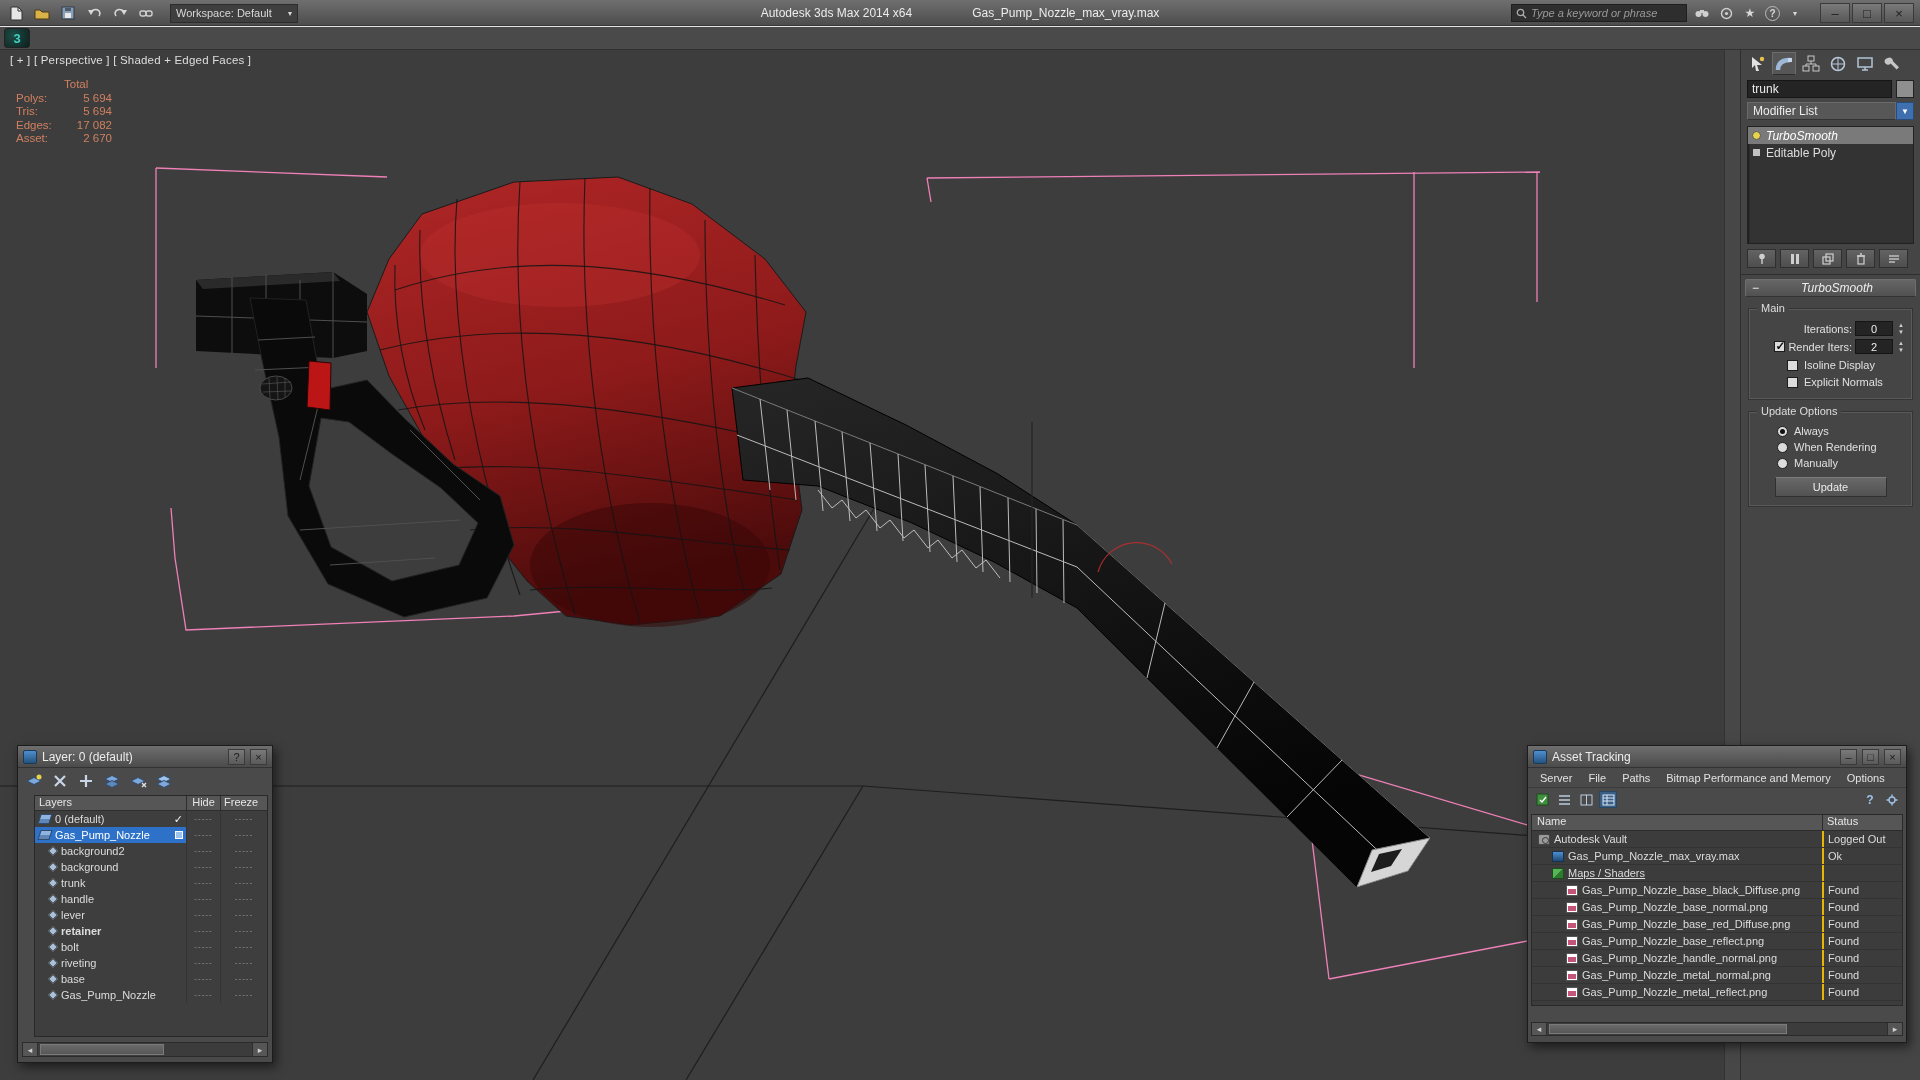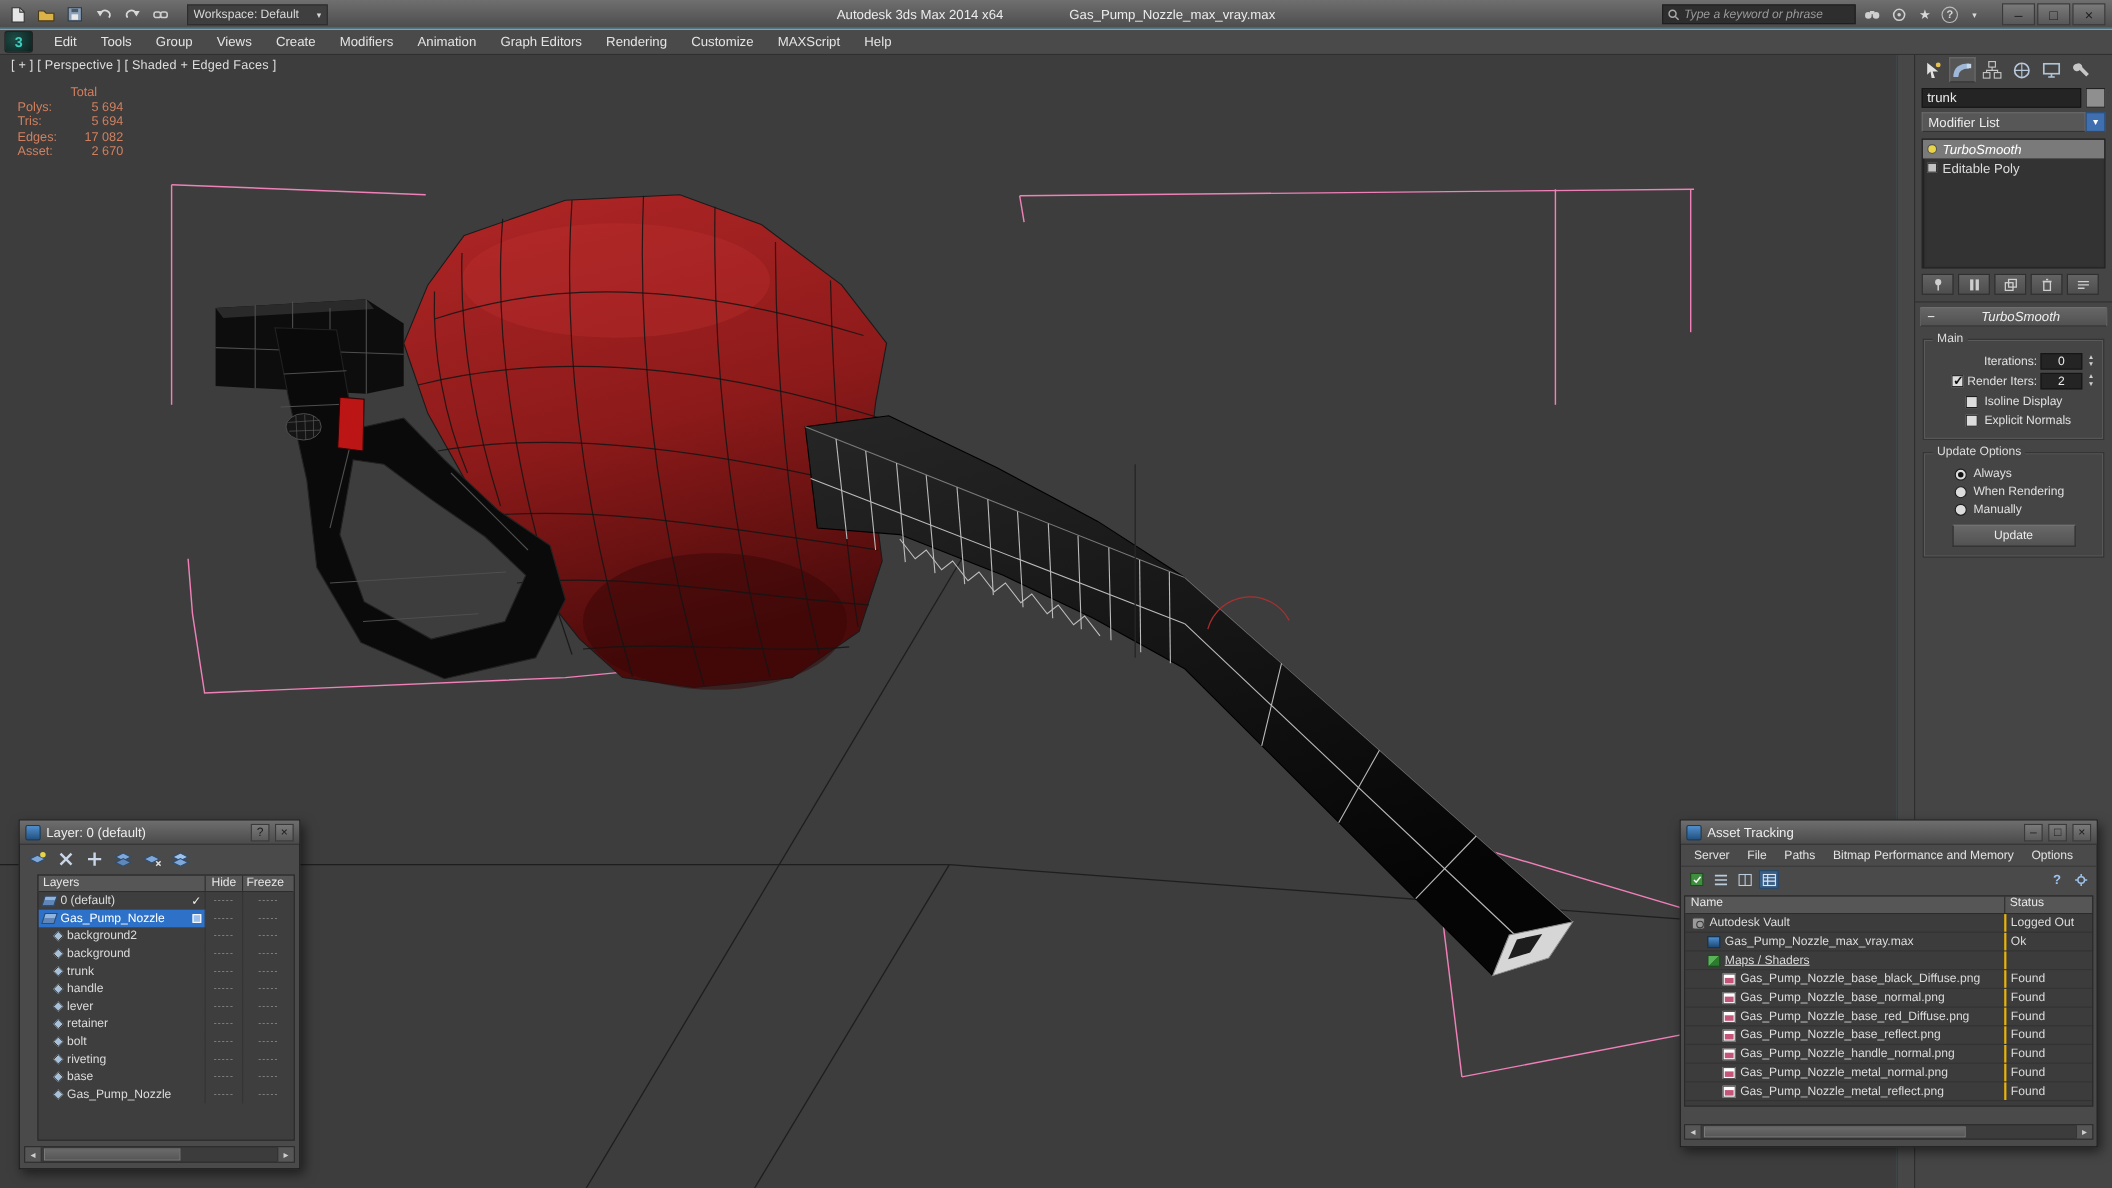--- a/index.html
+++ b/index.html
@@ -1,18 +1,18 @@
 <!DOCTYPE html>
 <html style="--sel-blue: #2d72c8; --stats: #d08060; --pink: #ef80b8; --vpbg: #3d3d3d;"><head>
 <meta charset="utf-8">
 <style>
   * { box-sizing: border-box; margin: 0; padding: 0; }
   html,body { width:1920px; height:1080px; overflow:hidden; }
   body { font-family:"Liberation Sans", sans-serif; font-size:12px; color:#e0e0e0; background:#474747; }
-  #app { position:relative; width:1920px; height:1080px; overflow:hidden; background:#7dd3fc; }
+  #app { position:relative; width:1920px; height:1080px; overflow:hidden; background:#e5e5e5; }
 
   
   .titlebar { position:absolute; left:0; top:0; width:1920px; height:26px;
     background:linear-gradient(#6f6f6f,#4d4d4d); border-bottom:1px solid #383838; }
   .qat { position:absolute; left:6px; top:3px; display:flex; align-items:center; gap:6px; }
   .ticon { width:20px; height:20px; display:flex; align-items:center; justify-content:center; color:#dcdcdc; }
   .workspace { margin-left:8px; width:128px; height:19px; background:#3f3f3f; border:1px solid #2c2c2c;
     display:flex; align-items:center; padding:0 5px; gap:4px; font-size:11px; color:#d8d8d8; }
   .workspace .wlabel { flex:1; white-space:nowrap; overflow:hidden; }
   .titles { position:absolute; left:0; right:0; top:0; height:26px; display:flex; align-items:center;
@@ -242,34 +242,20 @@
       <div class="winbtns">
         <div class="wbtn">–</div>
         <div class="wbtn">□</div>
         <div class="wbtn">×</div>
       </div>
     </div>
   </div>
 
   <div class="menubar">
     <div class="applogo">3</div>
-    <div id="menu-items">
-        <div class="mitem">Edit</div>
-        <div class="mitem">Tools</div>
-        <div class="mitem">Group</div>
-        <div class="mitem">Views</div>
-        <div class="mitem">Create</div>
-        <div class="mitem">Modifiers</div>
-        <div class="mitem">Animation</div>
-        <div class="mitem">Graph Editors</div>
-        <div class="mitem">Rendering</div>
-        <div class="mitem">Customize</div>
-        <div class="mitem">MAXScript</div>
-        <div class="mitem">Help</div>
-      </div>
   </div>
 
   <div class="viewport">
     <svg class="scene" width="1724" height="1030" viewBox="0 0 1724 1030">
       <defs>
         <linearGradient id="bodyGrad" x1="0" y1="0" x2="0.25" y2="1">
           <stop offset="0" stop-color="#b02626"></stop>
             <stop offset="0.55" stop-color="#8d1a1a"></stop>
             <stop offset="1" stop-color="#4c0b0b"></stop>
         </linearGradient>
@@ -653,21 +639,21 @@
           </div>
           <div class="lrow">
             <div class="lc-name" style="padding-left: 14px;">
               <span class="objic"></span>
               <span class="lname">lever</span>
             </div>
             <div class="lc-hide">-----</div>
             <div class="lc-freeze">-----</div>
           </div>
           <div class="lrow">
-            <div class="lc-name" style="padding-left: 14px;">
+            <div class="lc-name" style="padding-left: 14px; font-weight: bold;">
               <span class="objic"></span>
               <span class="lname">retainer</span>
             </div>
             <div class="lc-hide">-----</div>
             <div class="lc-freeze">-----</div>
           </div>
           <div class="lrow">
             <div class="lc-name" style="padding-left: 14px;">
               <span class="objic"></span>
               <span class="lname">bolt</span>

